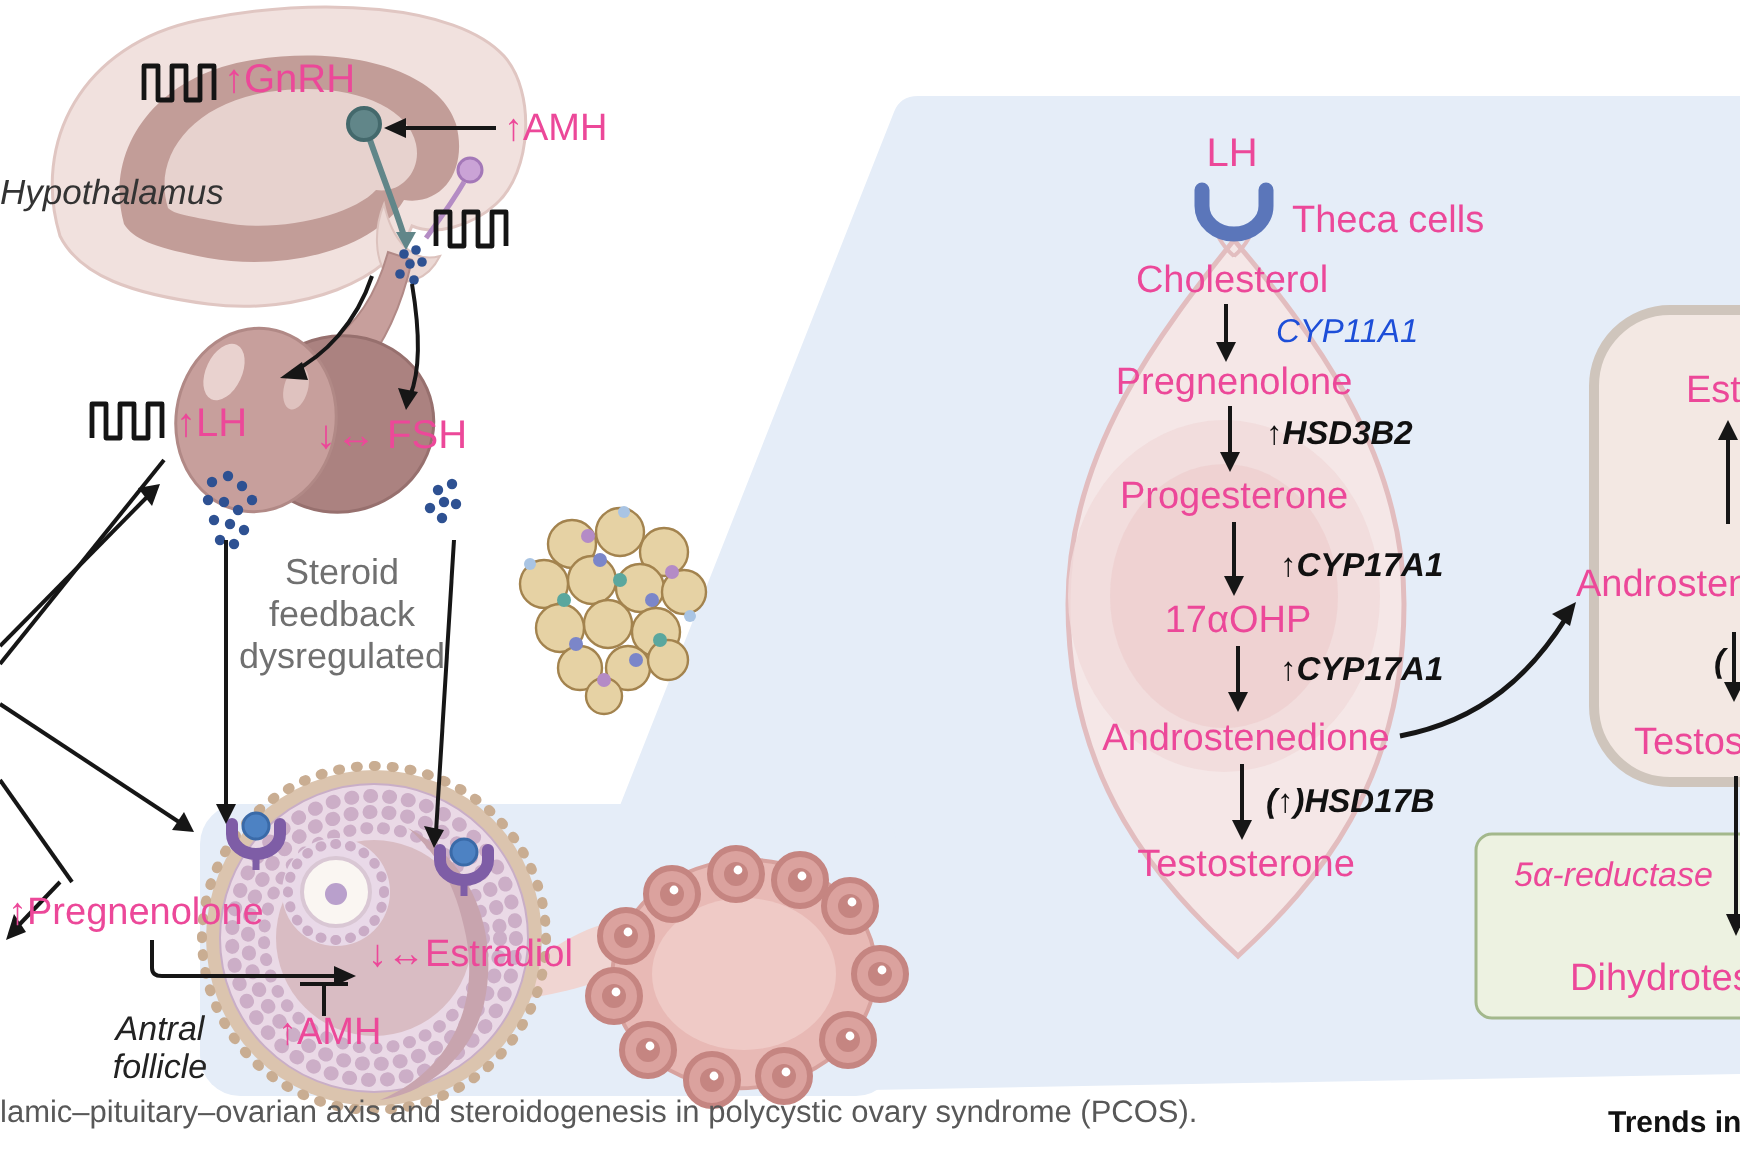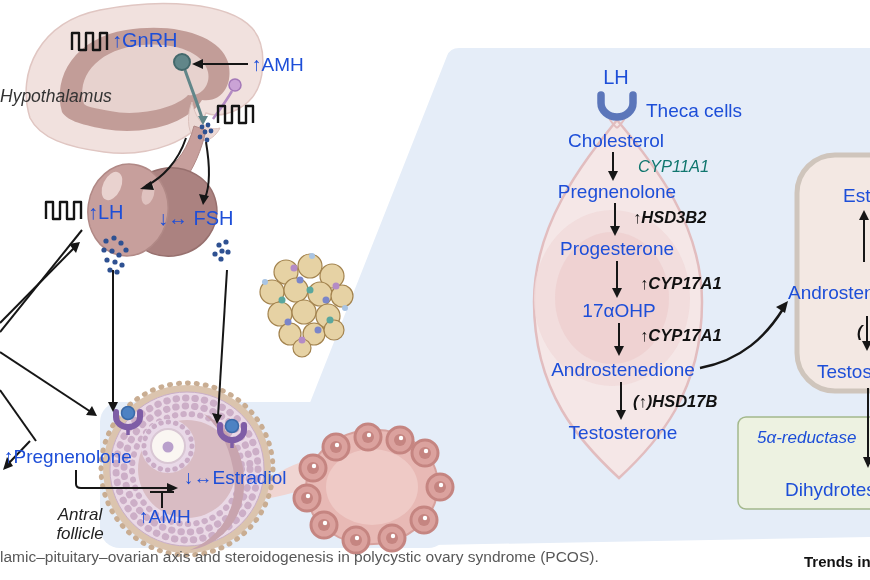--- a/index.html
+++ b/index.html
@@ -1,25 +1,25 @@
 <!DOCTYPE html>
 <html><head>
 <meta charset="utf-8">
 <style>
   html,body{margin:0;padding:0;}
   body{width:870px;height:580px;overflow:hidden;position:relative;background:#ffffff;
        font-family:"Liberation Sans",sans-serif;}
   #stage{position:absolute;inset:0;width:870px;height:580px;}
   svg.art{position:absolute;left:0;top:0;}
-  .t{position:absolute;white-space:nowrap;color:#1d4ed8;line-height:1.1;}
+  .t{position:absolute;white-space:nowrap;color:#ec4899;line-height:1.1;}
   .s19{font-size:19px;}
   .s20{font-size:20px;}
   .italic{font-style:italic;text-align:right;}
   .enz{font-size:16.5px;font-style:italic;font-weight:bold;color:#111;}
-  .enz-gray{font-size:16.5px;font-style:italic;color:#0f766e;font-weight:normal;}
+  .enz-gray{font-size:16.5px;font-style:italic;color:#1d4ed8;font-weight:normal;}
   .gray-block{color:#707070;font-size:18px;text-align:center;line-height:21px;}
   .center-block{text-align:center;line-height:22px;font-size:19px;}
   .cx{transform:translateX(-50%);}
   .caption{font-size:15.5px;color:#585858;}
   .journal{font-size:15px;font-weight:bold;color:#121212;}
   .hypo-label{font-size:17.5px;font-style:italic;color:#333;}
   .antral{font-size:17px;font-style:italic;text-align:center;line-height:19px;color:#222;}
 </style>
 </head>
 <body>
@@ -270,20 +270,25 @@
         <polygon points="868,468 863,457 873,457" stroke="none"></polygon>
   </g>
 </svg>
 
 <div class="t hypo-label" style="left:0px;top:87px;">Hypothalamus</div>
 <div class="t s20" style="left:112px;top:29px;">↑GnRH</div>
 <div class="t s19" style="left:252px;top:55px;">↑AMH</div>
 <div class="t s20" style="left:88px;top:201px;">↑LH</div>
 <div class="t s20" style="left:158px;top:207px;">↓↔ FSH</div>
 
+<div class="t gray-block" style="left:96px;top:276px;width:150px;">
+  <div>Steroid</div>
+  <div>feedback</div>
+  <div>dysregulated</div>
+</div>
 
 
 <div class="t s19" style="left:4px;top:447px;">↑Pregnenolone</div>
 <div class="t s19" style="left:184px;top:468px;">↓↔Estradiol</div>
 <div class="t s19" style="left:139px;top:507px;">↑AMH</div>
 
 <div class="t antral" style="left:40px;top:505px;width:80px;">
   <div>Antral</div>
   <div>follicle</div>
 </div>

